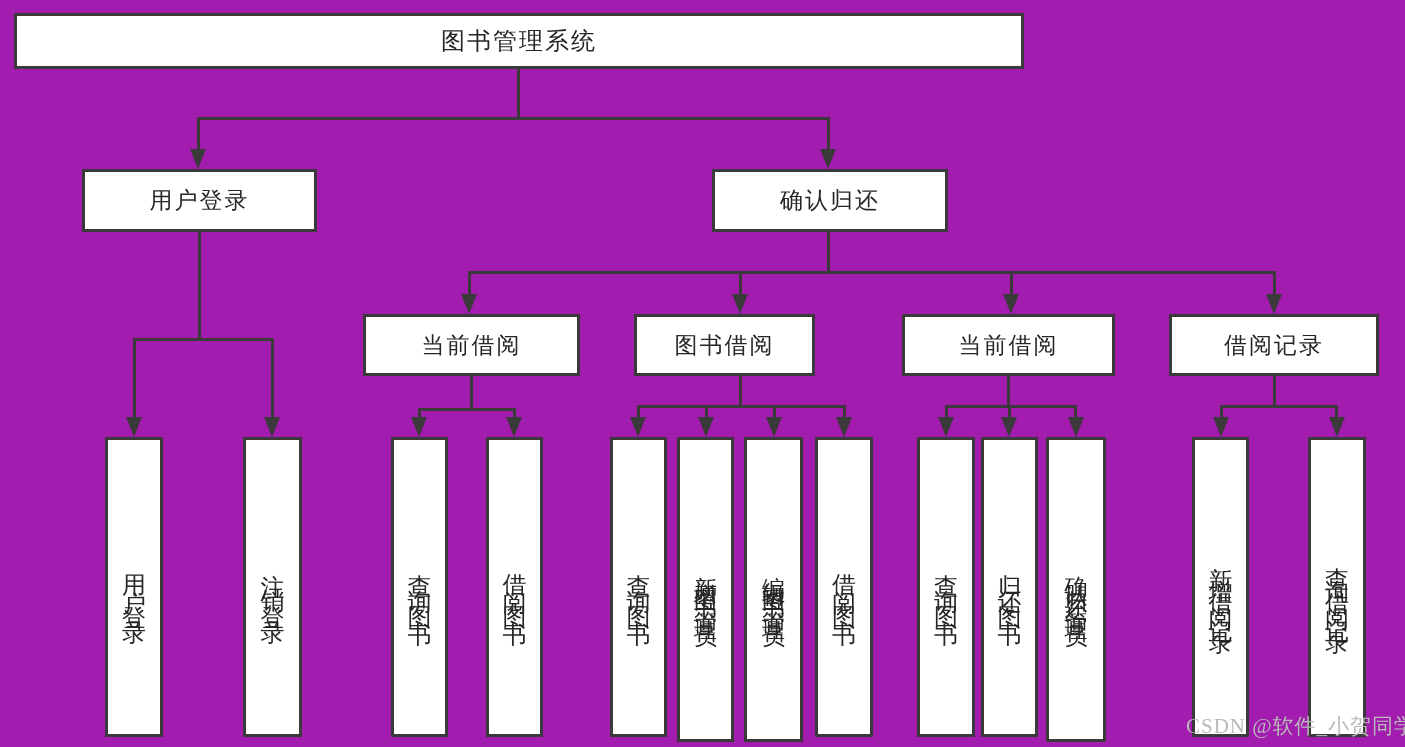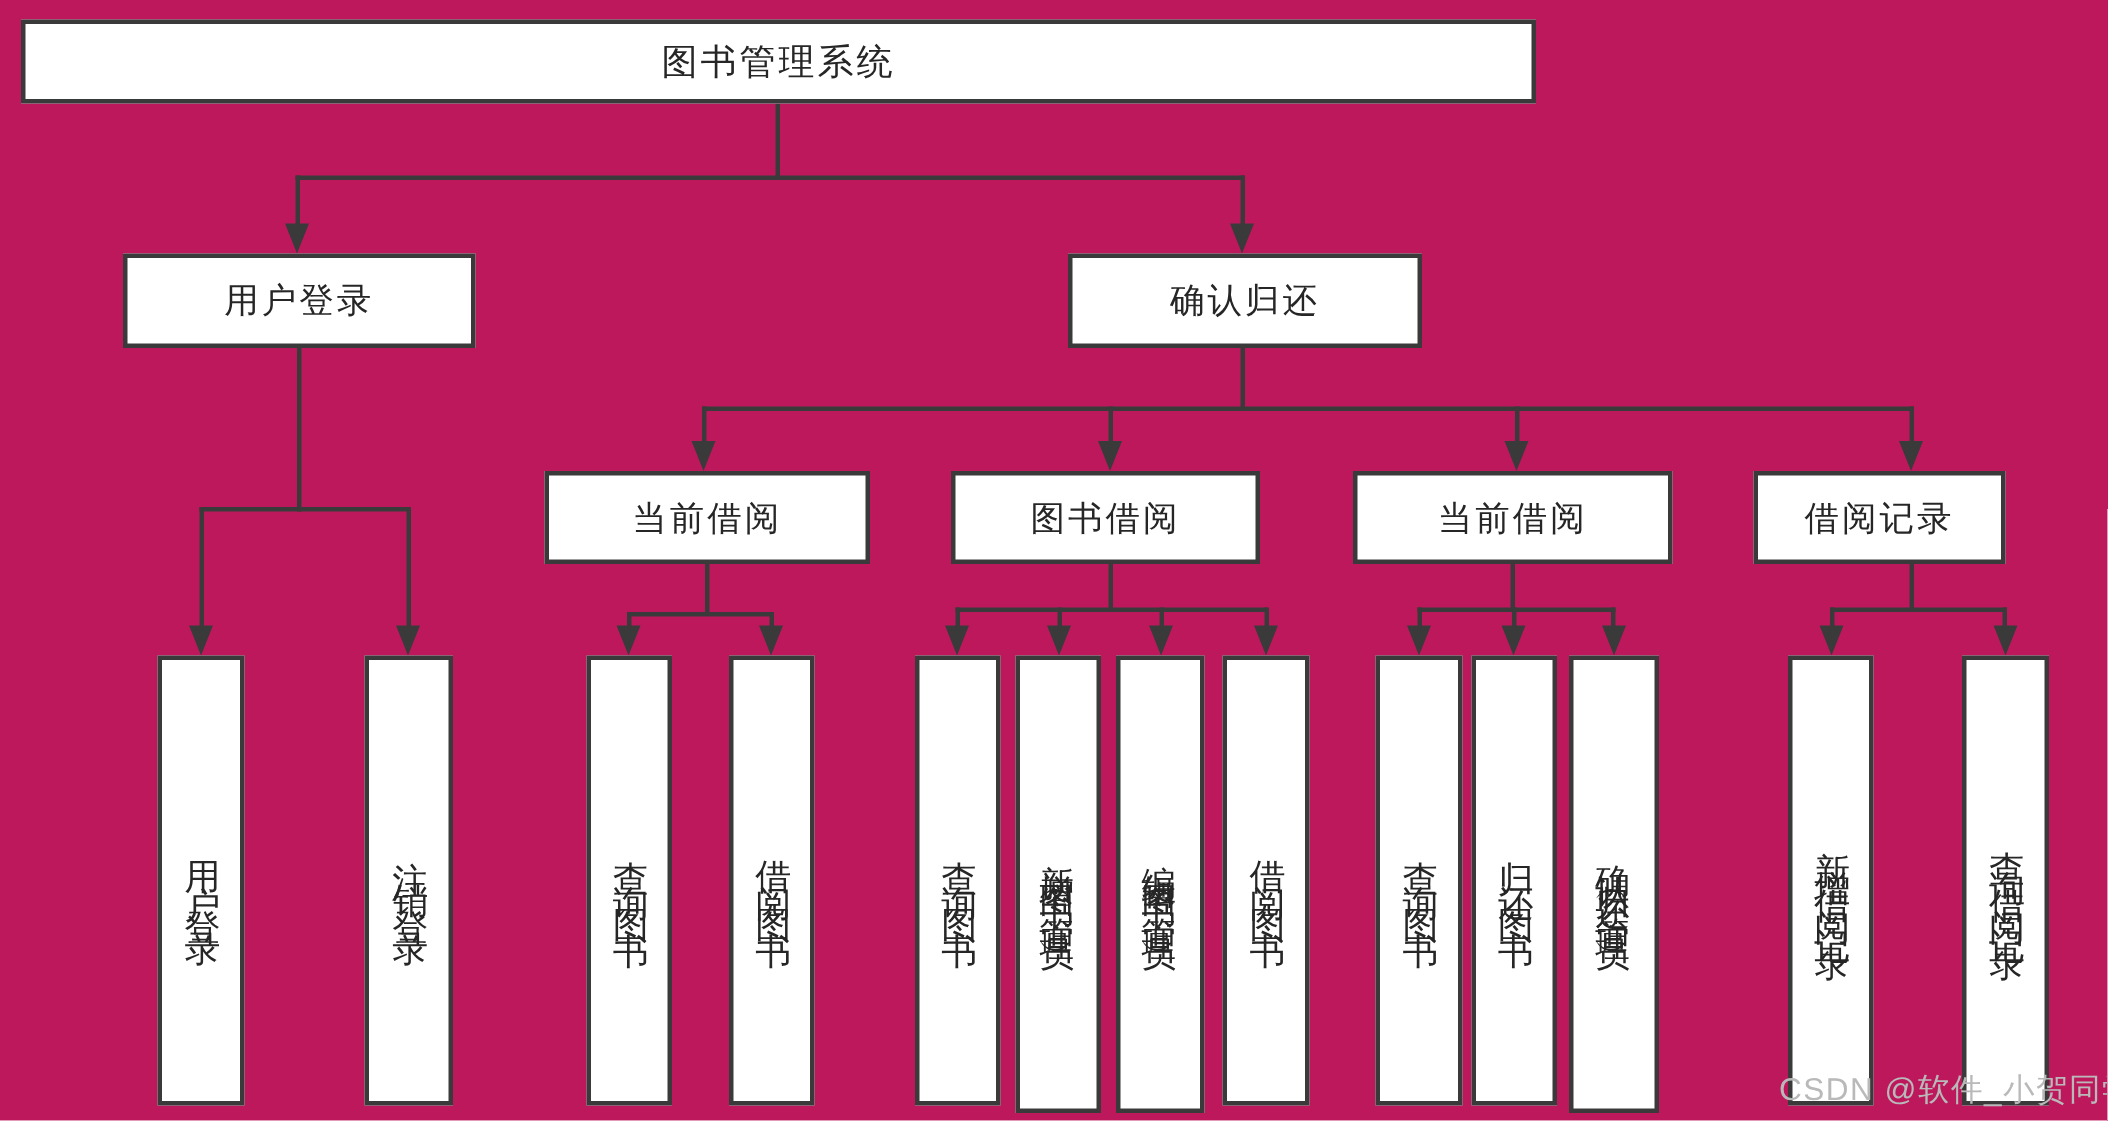--- a/index.html
+++ b/index.html
@@ -1,20 +1,20 @@
 <!DOCTYPE html>
 <html><head>
 <meta charset="utf-8">
 <style>
   html,body{margin:0;padding:0;background:#ffffff;}
   #canvas{
     position:relative;
     width:1405px;height:747px;
-    background:#be185d;
-    font-family:Liberation Sans, sans-serif;
+    background:#a21caf;
+    font-family:Liberation Serif, serif;
     overflow:hidden;
   }
   .node{
     position:absolute;
     box-sizing:border-box;
     border:3px solid #3a3a3a;
     background:#ffffff;
     display:flex;align-items:center;justify-content:center;
     color:#262626;
     font-size:23px;
@@ -130,29 +130,29 @@
   </div>
 
   <div class="node" style="left:712px;top:169px;width:236px;height:63px;">
     <span>确认归还</span>
   </div>
 
   <div class="node" style="left:363px;top:314px;width:217px;height:62px;">
     <span>当前借阅</span>
   </div>
 
-  <div class="node" style="left:634px;top:314px;width:206px;height:62px;">
+  <div class="node" style="left:634px;top:314px;width:181px;height:62px;">
     <span>图书借阅</span>
   </div>
 
   <div class="node" style="left:902px;top:314px;width:213px;height:62px;">
     <span>当前借阅</span>
   </div>
 
-  <div class="node" style="left:1169px;top:314px;width:168px;height:62px;">
+  <div class="node" style="left:1169px;top:314px;width:210px;height:62px;">
     <span>借阅记录</span>
   </div>
 
   <div class="leaf" style="left:105px;top:437px;width:58px;height:300px;">
     <span>用户登录</span>
   </div>
 
   <div class="leaf" style="left:243px;top:437px;width:59px;height:300px;">
     <span>注销登录</span>
   </div>

